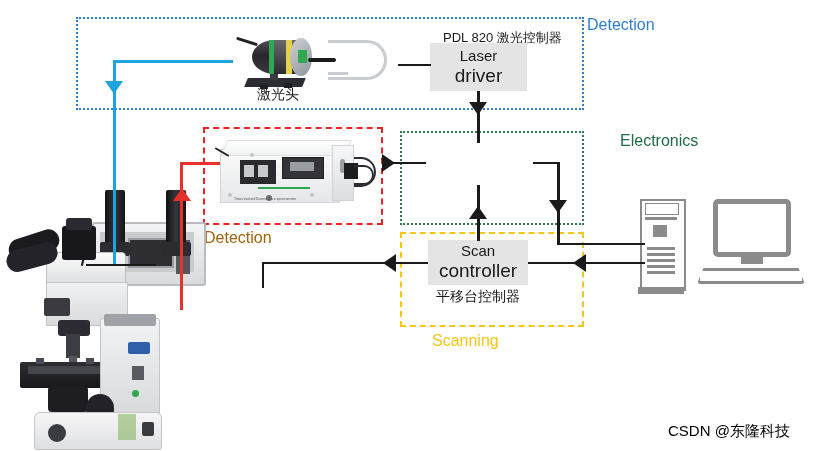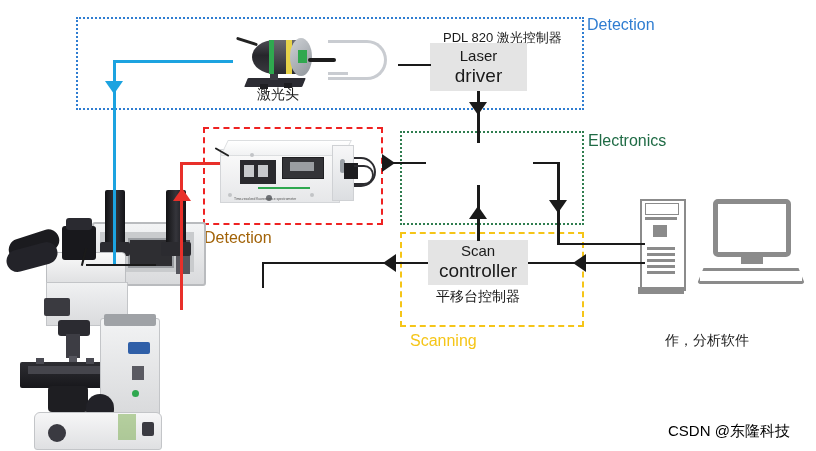--- a/index.html
+++ b/index.html
@@ -58,24 +58,24 @@
 
 <div class="stage">
 
   <div class="region excitation" style="left:76px;top:17px;width:508px;height:93px;"></div>
   <div class="region-label lbl-excitation" style="left:587px;top:16px;">Detection</div>
 
   <div class="region detection" style="left:203px;top:127px;width:180px;height:98px;"></div>
   <div class="region-label lbl-detection" style="left:204px;top:229px;">Detection</div>
 
   <div class="region electronics" style="left:400px;top:131px;width:184px;height:94px;"></div>
-  <div class="region-label lbl-electronics" style="left:588px;top:132px;">Electronics</div>
+  <div class="region-label lbl-electronics" style="left:620px;top:132px;">Electronics</div>
 
   <div class="region scanning" style="left:400px;top:232px;width:184px;height:95px;"></div>
-  <div class="region-label lbl-scanning" style="left:410px;top:332px;">Scanning</div>
+  <div class="region-label lbl-scanning" style="left:432px;top:332px;">Scanning</div>
 
   <div class="art" style="left:236px;top:34px;width:150px;height:58px;">
 
     <div class="abs" style="left:10px;top:44px;width:58px;height:9px;background:#2c2c33;
          transform:skewX(-22deg);border-radius:1px;"></div>
 
     <div class="abs" style="left:34px;top:36px;width:8px;height:10px;background:#3a3a42;"></div>
 
     <div class="abs" style="left:16px;top:6px;width:46px;height:34px;border-radius:50%/50%;
          background:linear-gradient(180deg,#4e4e55 0%,#26262b 45%,#3a3a40 100%);"></div>
@@ -228,21 +228,20 @@
     <div class="abs" style="left:0px;top:0px;width:78px;height:58px;border:5px solid #8b8b8b;
          border-radius:5px;background:#fff;box-sizing:border-box;"></div>
     <div class="abs" style="left:28px;top:56px;width:22px;height:9px;background:#8b8b8b;"></div>
   </div>
 
   <div class="art" style="left:697px;top:268px;width:108px;height:16px;">
     <div class="abs" style="left:0px;top:0px;width:108px;height:16px;border:3px solid #8b8b8b;
          border-radius:3px/6px;background:#fff;box-sizing:border-box;
          clip-path:polygon(6% 0,94% 0,100% 100%,0 100%);"></div>
   </div>
-  <div class="cap cn" style="left:665px;top:332px;">作，分析软件</div>
 
   <div class="ln blue" style="left:113px;top:60px;width:120px;height:3px;"></div>
   <div class="ln blue" style="left:113px;top:60px;width:3px;height:205px;"></div>
   <div class="arw down blue" style="left:105px;top:81px;"></div>
 
   <div class="ln red" style="left:180px;top:162px;width:3px;height:148px;"></div>
   <div class="arw up red" style="left:173px;top:188px;"></div>
   <div class="ln red" style="left:180px;top:162px;width:40px;height:3px;"></div>
 
   <div class="ln" style="left:477px;top:91px;width:3px;height:52px;"></div>

